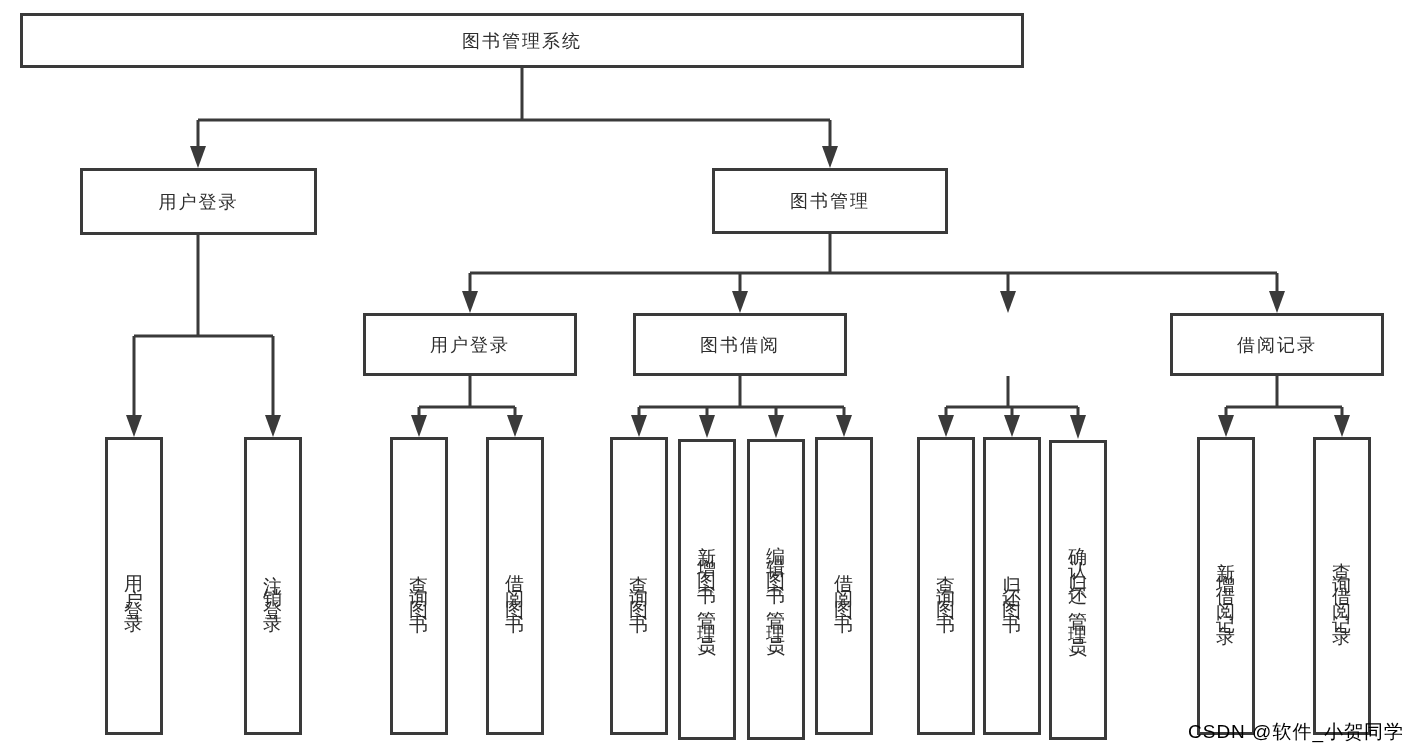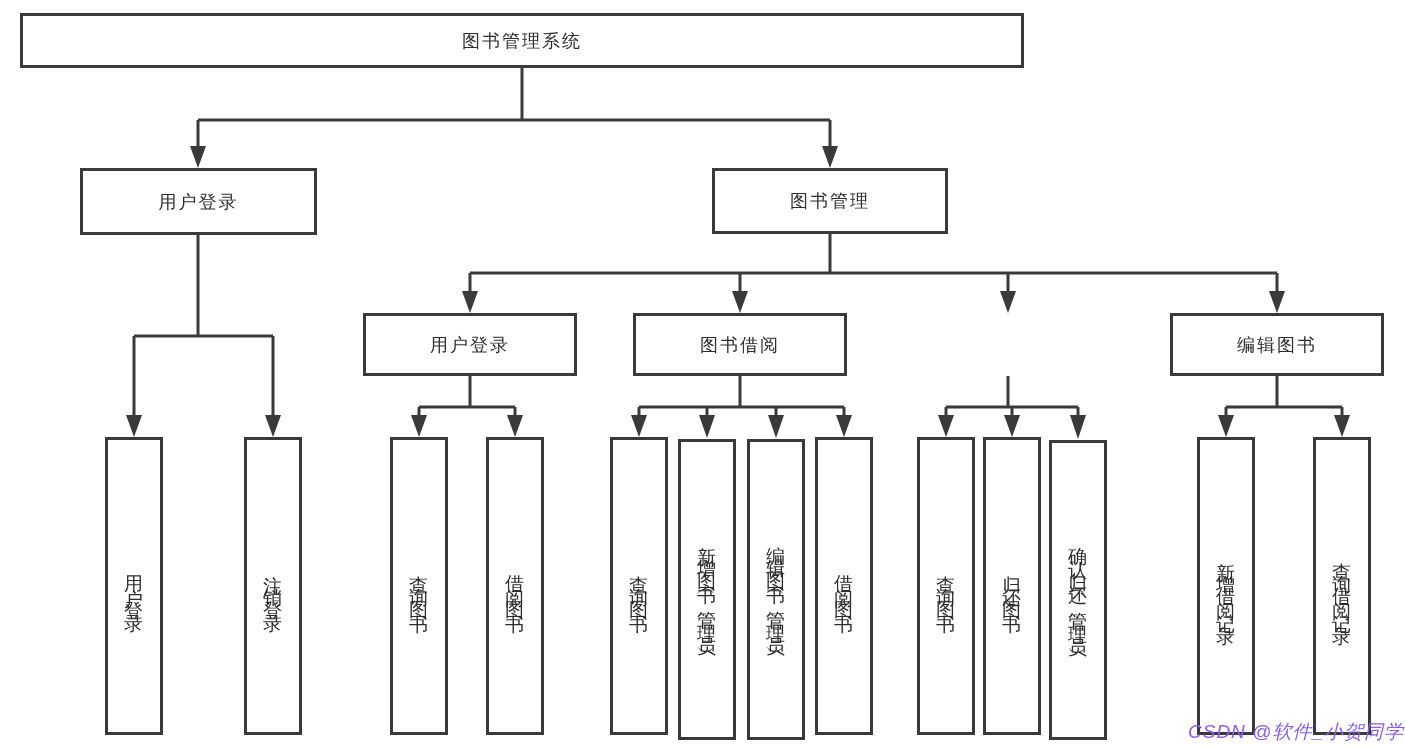--- a/index.html
+++ b/index.html
@@ -64,22 +64,22 @@
   .n-b3 { left: 815px; }
   
   .n-c0 { left: 917px; }
   .n-c1 { left: 983px; }
   .n-c2 { left: 1049px; top: 440px; height: 300px; }
   
   .n-d0 { left: 1197px; }
   .n-d1 { left: 1313px; }
   #watermark {
     position: absolute; left: 1188px; top: 719px;
-    font-size: 19px; color: #8b5cf6; letter-spacing: 1px;
-    z-index: 3; white-space: nowrap; font-style: italic;
+    font-size: 19px; color: #000000; letter-spacing: 1px;
+    z-index: 3; white-space: nowrap;
   }
 </style>
 </head>
 <body>
 
 <div id="stage">
 
   <svg id="connectors" width="1405" height="747" viewBox="0 0 1405 747" xmlns="http://www.w3.org/2000/svg">
     <g stroke="#3a3a3a" stroke-width="3" fill="none">
 
@@ -138,21 +138,21 @@
     <span class="hlabel">图书管理</span>
   </div>
 
   <div class="box n-sec n-sec0">
     <span class="hlabel">用户登录</span>
   </div>
   <div class="box n-sec n-sec1">
     <span class="hlabel">图书借阅</span>
   </div>
   <div class="box n-sec n-sec3">
-    <span class="hlabel">编辑图书</span>
+    <span class="hlabel">借阅记录</span>
   </div>
 
   <div class="box vbox n-u0">
     <span class="vlabel">用户登录</span>
   </div>
   <div class="box vbox n-u1">
     <span class="vlabel">注销登录</span>
   </div>
 
   <div class="box vbox n-a0">

